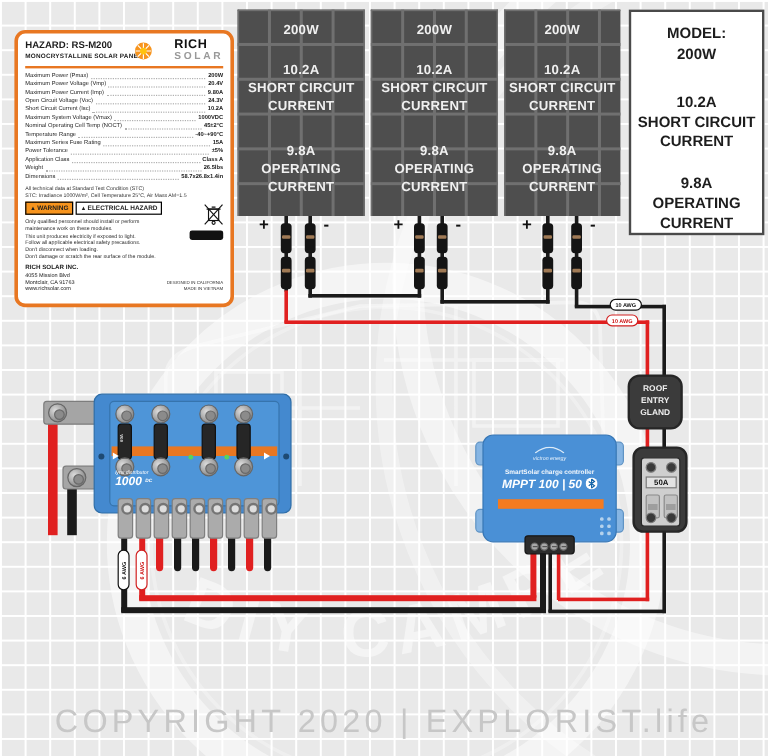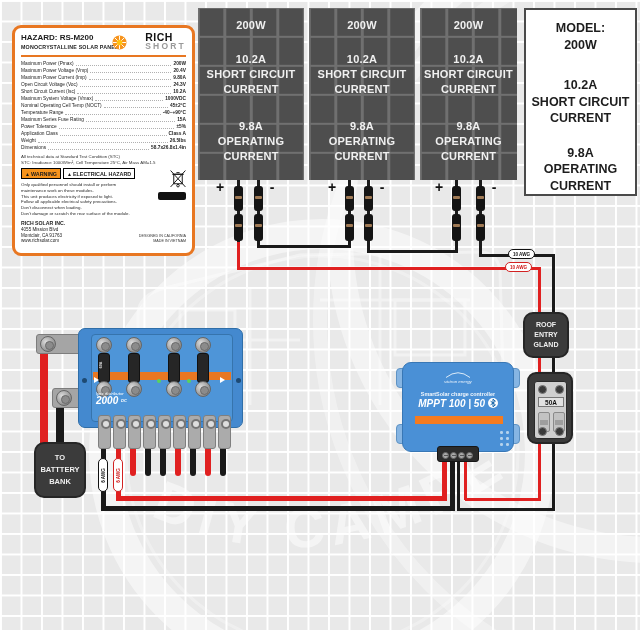--- a/index.html
+++ b/index.html
@@ -230,21 +230,21 @@
           <g stroke="#fff" stroke-width="1">
             <line x1="8" y1="1" x2="8" y2="15"></line>
               <line x1="1" y1="8" x2="15" y2="8"></line>
             <line x1="3" y1="3" x2="13" y2="13"></line>
               <line x1="13" y1="3" x2="3" y2="13"></line>
           </g>
           <circle cx="8" cy="8" r="3" fill="#ffc20e"></circle>
         </svg>
         <div class="brand-txt">
           <div>RICH</div>
-          <div>SHORT</div>
+          <div>SOLAR</div>
         </div>
       </div>
     </div>
     <div>
       <div class="spec-row">
           <span>Maximum Power (Pmax)</span>
           <span class="spec-dots"></span>
           <span class="spec-val">200W</span>
         </div>
       <div class="spec-row">
@@ -451,39 +451,34 @@
     <div class="bolt" style="left:87px;top:52px"></div>
     <div class="bolt" style="left:116px;top:52px"></div>
     <div class="gdot" style="left:78px;top:50px"></div>
     <div class="gdot" style="left:108px;top:50px"></div>
     <div class="tri-r" style="left:15px;top:48px"></div>
     <div class="tri-r" style="left:141px;top:48px"></div>
     <div class="side-hole" style="left:3px;top:49px"></div>
     <div class="side-hole" style="left:157px;top:49px"></div>
     <div class="lynx-text">
       <div class="t1">lynx distributor</div>
-      <div class="t2"><span style="font-size:10px;font-weight:800;vertical-align:0">2000</span> <span>DC</span></div>
+      <div class="t2"><span style="font-size:10px;font-weight:800;vertical-align:0">1000</span> <span>DC</span></div>
     </div>
 
     <div class="lug" style="left:18.5px"></div>
     <div class="lug" style="left:33.5px"></div>
     <div class="lug" style="left:48.5px"></div>
     <div class="lug" style="left:63.5px"></div>
     <div class="lug" style="left:78.5px"></div>
     <div class="lug" style="left:93.5px"></div>
     <div class="lug" style="left:108.5px"></div>
     <div class="lug" style="left:123.5px"></div>
     <div class="lug" style="left:138.5px"></div>
   </div>
 
-  <div class="dark-box" style="left:34px;top:442px;width:52px;height:56px;font-size:7.5px;line-height:12px">
-    <div>TO</div>
-    <div>BATTTERY</div>
-    <div>BANK</div>
-  </div>
 
   <div class="pill vpill" style="left:98px;top:458px;width:10px;height:34px">
       <span>6 AWG</span>
     </div>
   <div class="pill vpill pill-red" style="left:113px;top:458px;width:10px;height:34px">
       <span>6 AWG</span>
     </div>
 
   <div id="mppt" class="abs">
     <div class="tab" style="left:0;top:8px"></div>
@@ -532,14 +527,15 @@
       <div class="brk-term" style="left:2.5px;top:2.5px"></div>
       <div class="brk-term" style="left:19.5px;top:2.5px"></div>
       <div class="brk-rating">50A</div>
       <div class="toggle" style="left:2.5px"></div>
       <div class="toggle" style="left:17.5px"></div>
       <div class="brk-term" style="left:2.5px;top:45px"></div>
       <div class="brk-term" style="left:19.5px;top:45px"></div>
     </div>
   </div>
 
+  <div id="copyright">COPYRIGHT 2020 | EXPLORIST.life</div>
 
 </div>
 
 </body></html>

